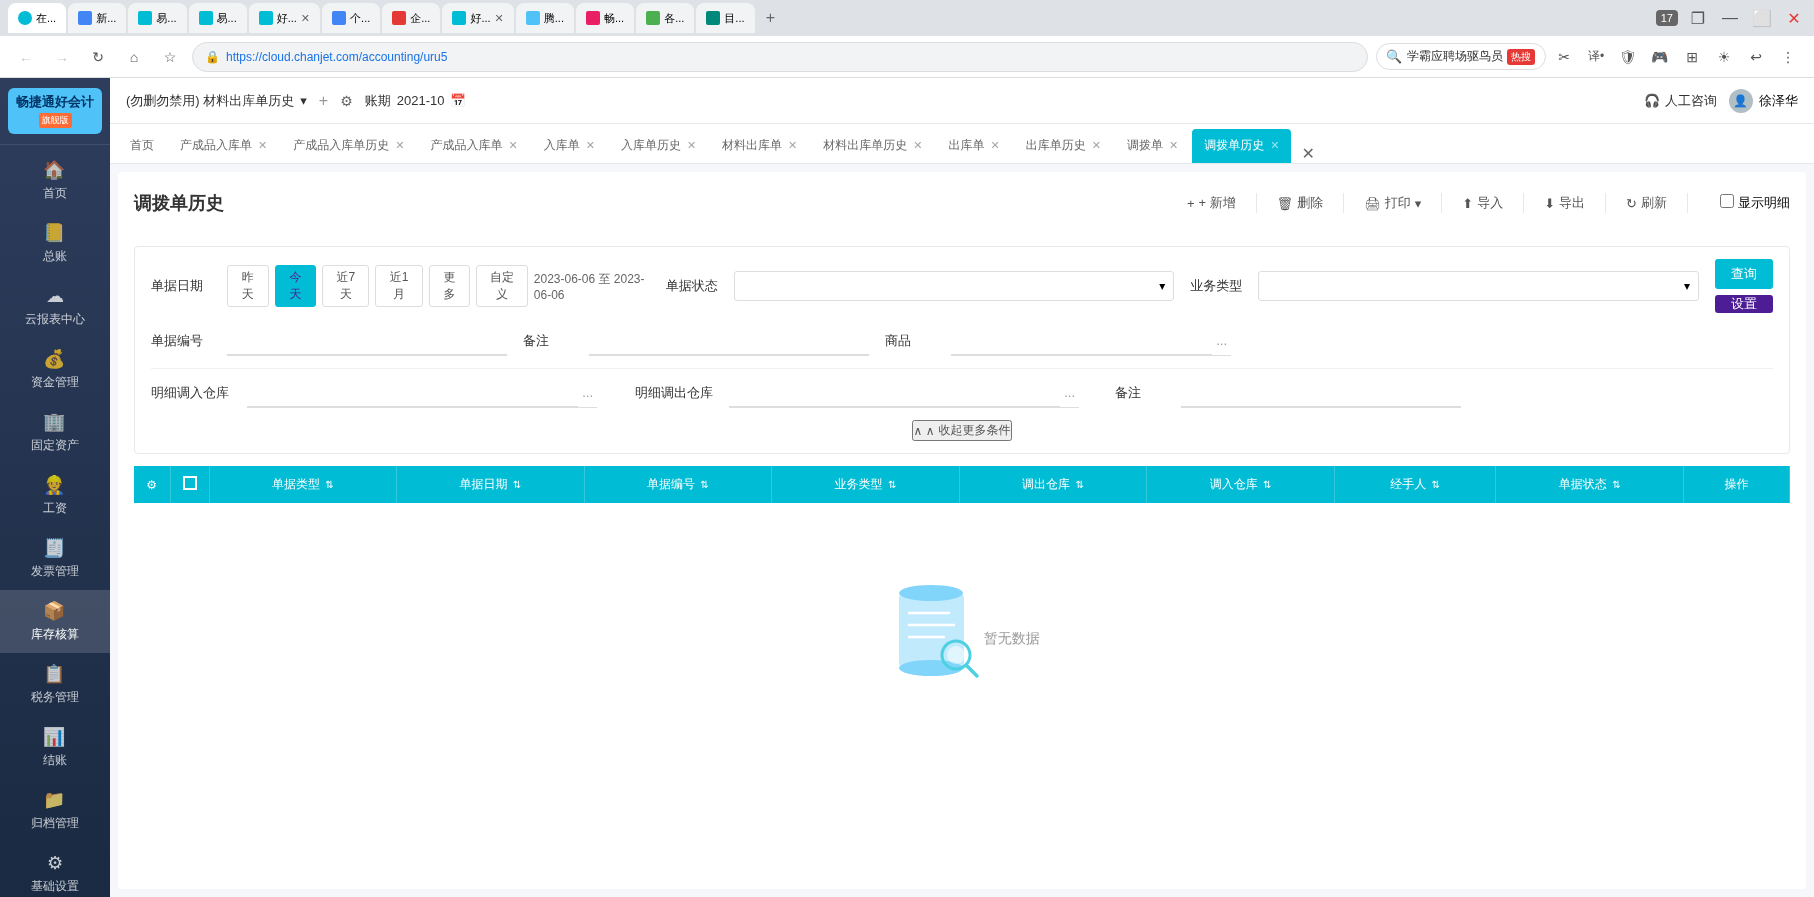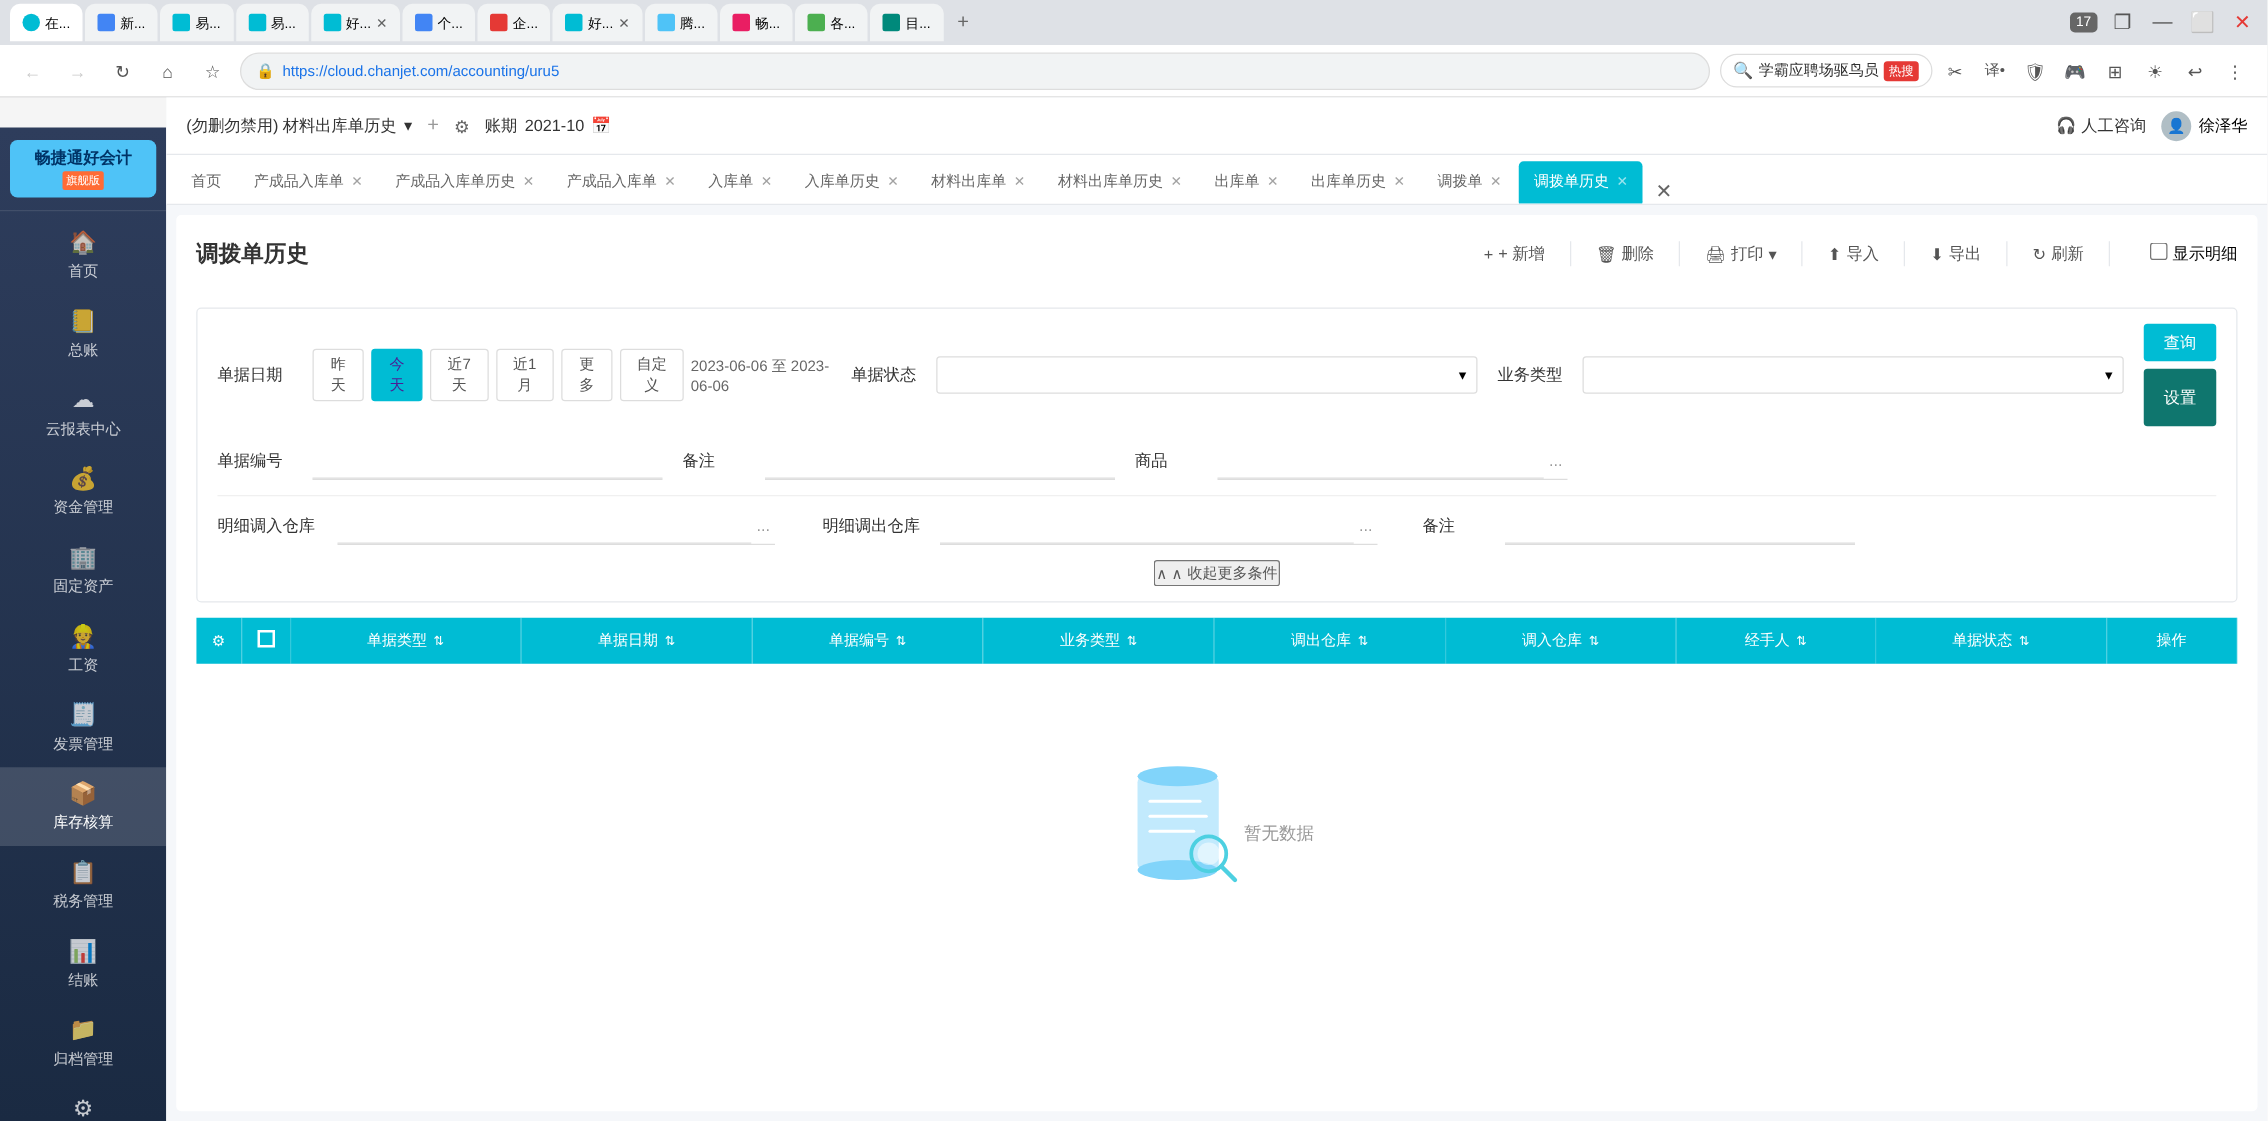--- a/index.html
+++ b/index.html
@@ -22,21 +22,21 @@
     .url-bar { flex: 1; height: 30px; border: 1px solid #ddd; border-radius: 15px; padding: 0 12px; display: flex; align-items: center; background: #f1f3f4; font-size: 12px; color: #333; gap: 6px; }
     .url-bar .lock-icon { color: #4caf50; font-size: 12px; }
     .url-text { color: #1a73e8; }
     .browser-actions { display: flex; align-items: center; gap: 4px; }
     .browser-action-btn { width: 28px; height: 28px; display: flex; align-items: center; justify-content: center; border-radius: 50%; cursor: pointer; color: #555; font-size: 14px; }
 
     
     .app-layout { display: flex; height: calc(897px - 78px); }
     
     
-    .sidebar { width: 133px; background: linear-gradient(180deg, #2e3d5c 0%, #1a2a42 100%); color: white; flex-shrink: 0; display: flex; flex-direction: column; margin-top: 24px; }
+    .sidebar { width: 110px; background: linear-gradient(180deg, #2e3d5c 0%, #1a2a42 100%); color: white; flex-shrink: 0; display: flex; flex-direction: column; }
     .sidebar-logo { padding: 10px 8px; border-bottom: 1px solid rgba(255,255,255,0.1); }
     .logo-box { background: #4fc3f7; border-radius: 6px; padding: 6px 8px; text-align: center; }
     .logo-title { font-size: 13px; font-weight: bold; color: #003366; line-height: 1.3; }
     .logo-badge { background: #ff6b35; color: white; font-size: 9px; border-radius: 2px; padding: 1px 3px; margin-top: 2px; display: inline-block; }
     .sidebar-nav { flex: 1; overflow-y: auto; padding: 4px 0; }
     .sidebar-item { display: flex; flex-direction: column; align-items: center; padding: 10px 4px; cursor: pointer; color: rgba(255,255,255,0.75); font-size: 12px; gap: 4px; }
     .sidebar-item .icon-wrap { font-size: 18px; }
     
     
     .main-content { flex: 1; background: #f5f7fa; display: flex; flex-direction: column; overflow: hidden; }
@@ -73,21 +73,21 @@
     .date-btn.active { background: #00bcd4; color: #4c1d95; border-color: #00bcd4; }
     .date-range-text { font-size: 12px; color: #666; }
     .filter-select { flex: 1; height: 30px; border: 1px solid #ddd; border-radius: 3px; padding: 0 8px; font-size: 12px; display: flex; align-items: center; justify-content: space-between; cursor: pointer; background: #fff; }
     .filter-input { flex: 1; height: 30px; border: none; border-bottom: 1px solid #ddd; padding: 0 8px; font-size: 12px; outline: none; background: transparent; }
     .filter-input-wrap { flex: 1; border-bottom: 1px solid #ddd; display: flex; align-items: center; }
     .filter-more-btn { display: flex; align-items: center; gap: 4px; cursor: pointer; color: #555; font-size: 12px; margin: 0 auto; }
     .filter-separator { border: none; border-top: 1px solid #f0f0f0; margin: 4px 0 8px; }
     
     
     .btn-query { background: #00bcd4; color: white; border: none; padding: 6px 16px; border-radius: 3px; font-size: 13px; cursor: pointer; }
-    .btn-settings { background: #0f766e; color: white; border: none; padding: 14px 16px; border-radius: 3px; font-size: 13px; cursor: pointer; }
+    .btn-settings { background: #4c1d95; color: white; border: none; padding: 0 16px; border-radius: 3px; font-size: 13px; cursor: pointer; }
     .btn-group-right { display: flex; flex-direction: column; gap: 6px; }
     
     
     .data-table { width: 100%; border-collapse: collapse; }
     .data-table thead { background: #00bcd4; color: white; }
     .data-table th { padding: 10px 12px; font-size: 12px; font-weight: normal; text-align: center; border-right: 1px solid rgba(255,255,255,0.2); white-space: nowrap; }
     .data-table th .sort-icon { font-size: 10px; margin-left: 2px; }
     .data-table td { padding: 10px 12px; font-size: 12px; border-bottom: 1px solid #f0f0f0; }
     .th-gear { width: 36px; text-align: center; }
     .th-checkbox { width: 36px; text-align: center; }

